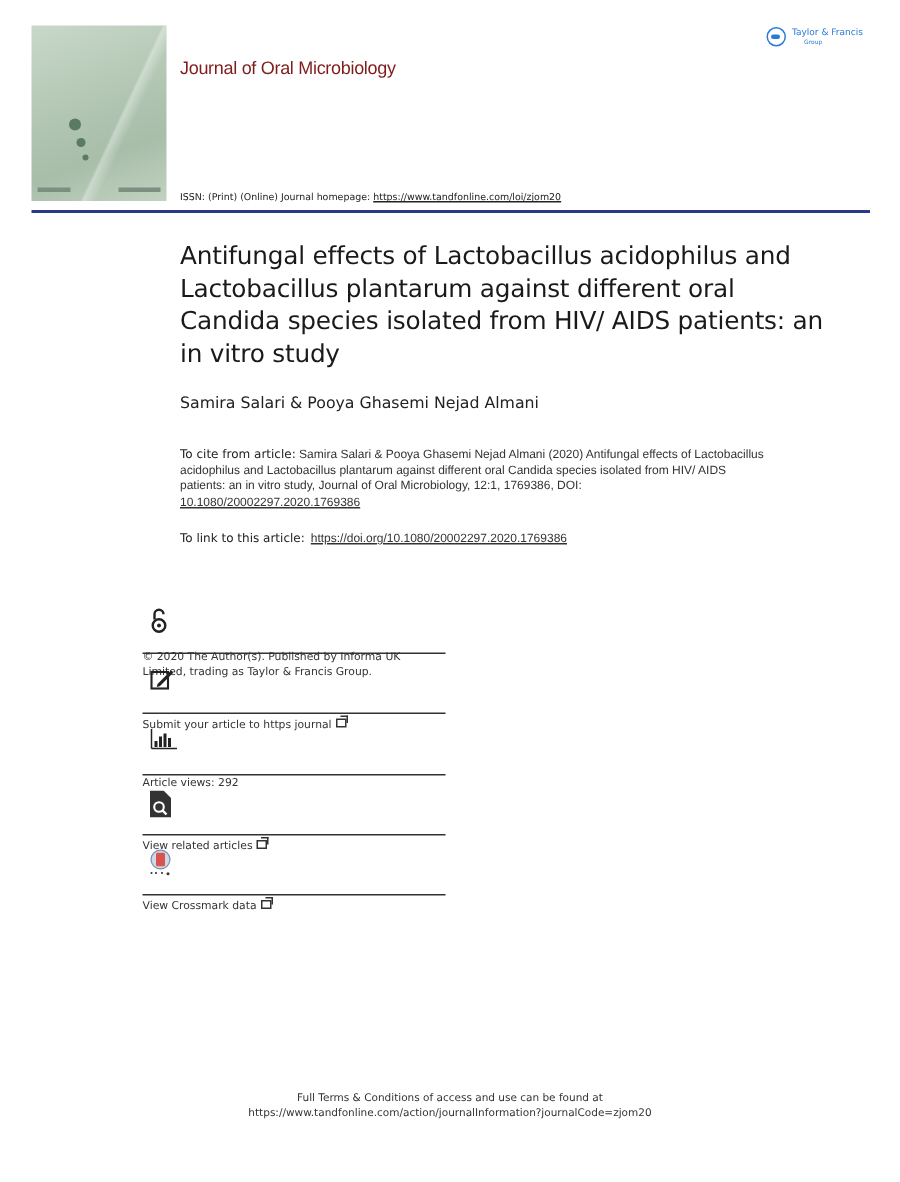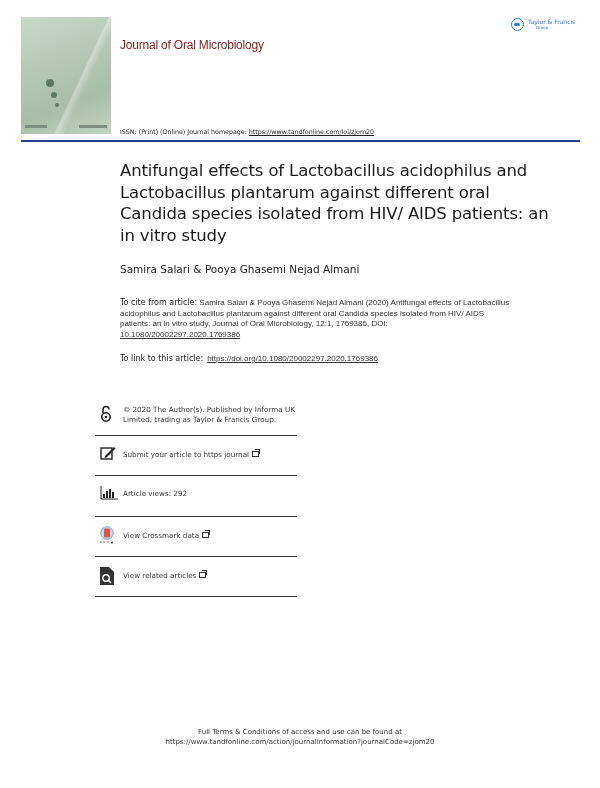--- a/index.html
+++ b/index.html
@@ -55,21 +55,21 @@
   .cite .lbl { font-family: "DejaVu Sans", sans-serif; font-weight: normal; color: #222; }
   .cite a { color: #333; text-decoration: underline; }
   .link-line {
     position: absolute; left: 120px; top: 354px;
     font-family: "Liberation Sans", sans-serif; font-size: 8px; color: #333;
   }
   .link-line .lbl { font-family: "DejaVu Sans", sans-serif; color: #222; }
   .link-line a { color: #333; text-decoration: underline; margin-left: 4px; }
 
   .info { position: absolute; left: 95px; top: 398px; width: 202px; }
-  .info-row { position: relative; border-bottom: 1.5px solid #333; display: flex; align-items: flex-start; }
+  .info-row { position: relative; border-bottom: 1.5px solid #333; display: flex; align-items: flex-start; flex-direction: column; }
   .info-row .ic { width: 28px; flex: 0 0 28px; display: flex; justify-content: flex-start; padding-left: 5px; }
   .info-row .tx { font-size: 7.2px; line-height: 9.5px; color: #333; }
   .ext { display: inline-block; width: 7px; height: 6px; border: 1px solid #333; margin-left: 3px; position: relative; top: 0px; }
   .ext::after { content: ""; position: absolute; right: -2px; top: -3px; width: 4px; height: 4px; border-top: 1px solid #333; border-right: 1px solid #333; }
 
   .footer {
     position: absolute; left: 0; top: 727px; width: 600px; text-align: center;
     font-size: 7px; line-height: 10px; color: #333;
   }
 </style>
@@ -143,42 +143,42 @@
           <line x1="1" y1="13" x2="18" y2="13" stroke="#222" stroke-width="1"></line>
           <rect x="3" y="8" width="2" height="4" fill="#222"></rect>
           <rect x="6" y="5" width="2" height="7" fill="#222"></rect>
           <rect x="9" y="3" width="2" height="9" fill="#222"></rect>
           <rect x="12" y="6" width="2" height="6" fill="#222"></rect>
         </svg>
     </div>
     <div class="tx" style="padding-top:3px;">Article views: 292</div>
   </div>
 
+  <div class="info-row" style="height:40px;padding-top:10px;">
+    <div class="ic">
+      <svg width="14" height="18" viewBox="0 0 14 18">
+          <path d="M0 0 H9 L14 5 V18 H0 Z" fill="#333"></path>
+          <circle cx="6" cy="11" r="3.2" fill="none" stroke="#fff" stroke-width="1.4"></circle>
+          <line x1="8.3" y1="13.3" x2="11" y2="16" stroke="#fff" stroke-width="1.6"></line>
+        </svg>
+    </div>
+    <div class="tx" style="padding-top:4px;"><span>View related articles</span><span class="ext"></span></div>
+  </div>
+
   <div class="info-row" style="height:40px;padding-top:9px;">
     <div class="ic">
       <svg width="14" height="18" viewBox="0 0 14 18">
           <circle cx="7" cy="7" r="6.3" fill="#cfd8e6" stroke="#7a8fb0" stroke-width="0.8"></circle>
           <rect x="4" y="2.5" width="6" height="9" rx="1" fill="#d9534f"></rect>
           <circle cx="1" cy="16" r="0.7" fill="#333"></circle>
           <circle cx="4" cy="16" r="0.7" fill="#333"></circle>
           <circle cx="8" cy="16" r="0.7" fill="#333"></circle>
           <circle cx="12" cy="16.5" r="1" fill="#333"></circle>
         </svg>
     </div>
     <div class="tx" style="padding-top:5px;"><span>View Crossmark data</span><span class="ext"></span></div>
   </div>
-
-  <div class="info-row" style="height:40px;padding-top:10px;">
-    <div class="ic">
-      <svg width="14" height="18" viewBox="0 0 14 18">
-          <path d="M0 0 H9 L14 5 V18 H0 Z" fill="#333"></path>
-          <circle cx="6" cy="11" r="3.2" fill="none" stroke="#fff" stroke-width="1.4"></circle>
-          <line x1="8.3" y1="13.3" x2="11" y2="16" stroke="#fff" stroke-width="1.6"></line>
-        </svg>
-    </div>
-    <div class="tx" style="padding-top:4px;"><span>View related articles</span><span class="ext"></span></div>
-  </div>
 </div>
 
 <div class="footer">
   <div>Full Terms &amp; Conditions of access and use can be found at</div>
   <div>https://www.tandfonline.com/action/journalInformation?journalCode=zjom20</div>
 </div>
 
 </body></html>

